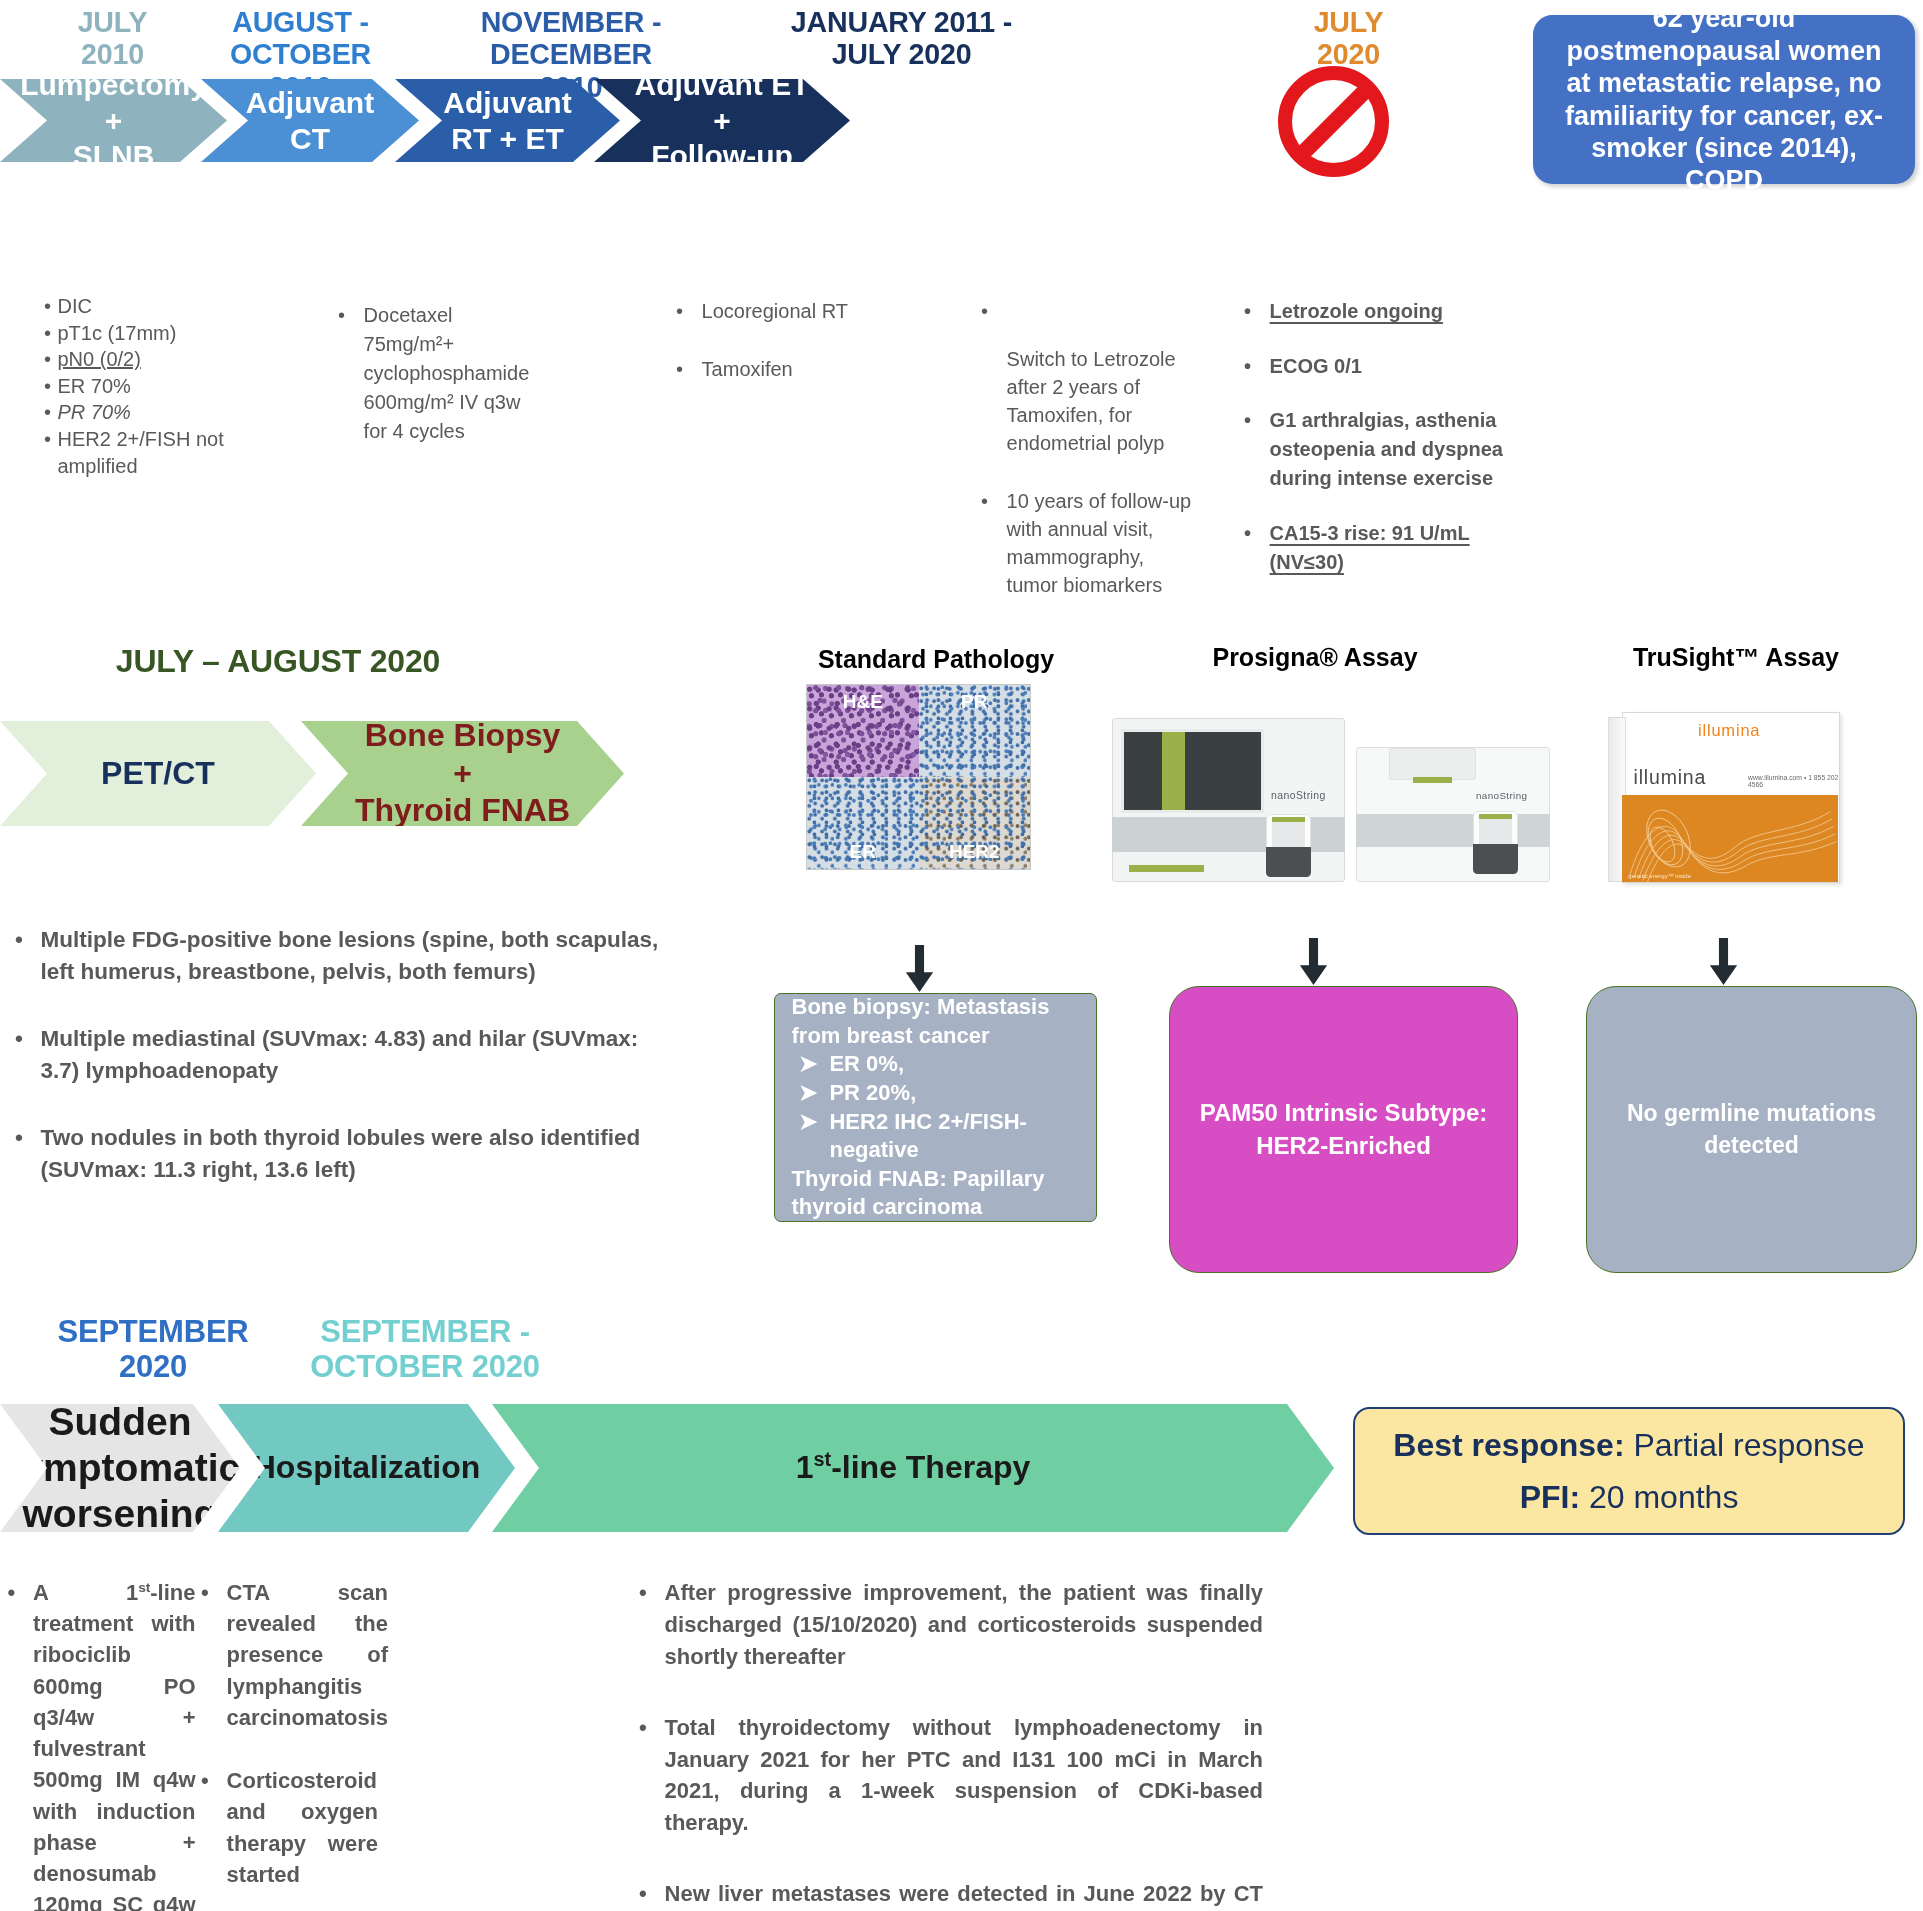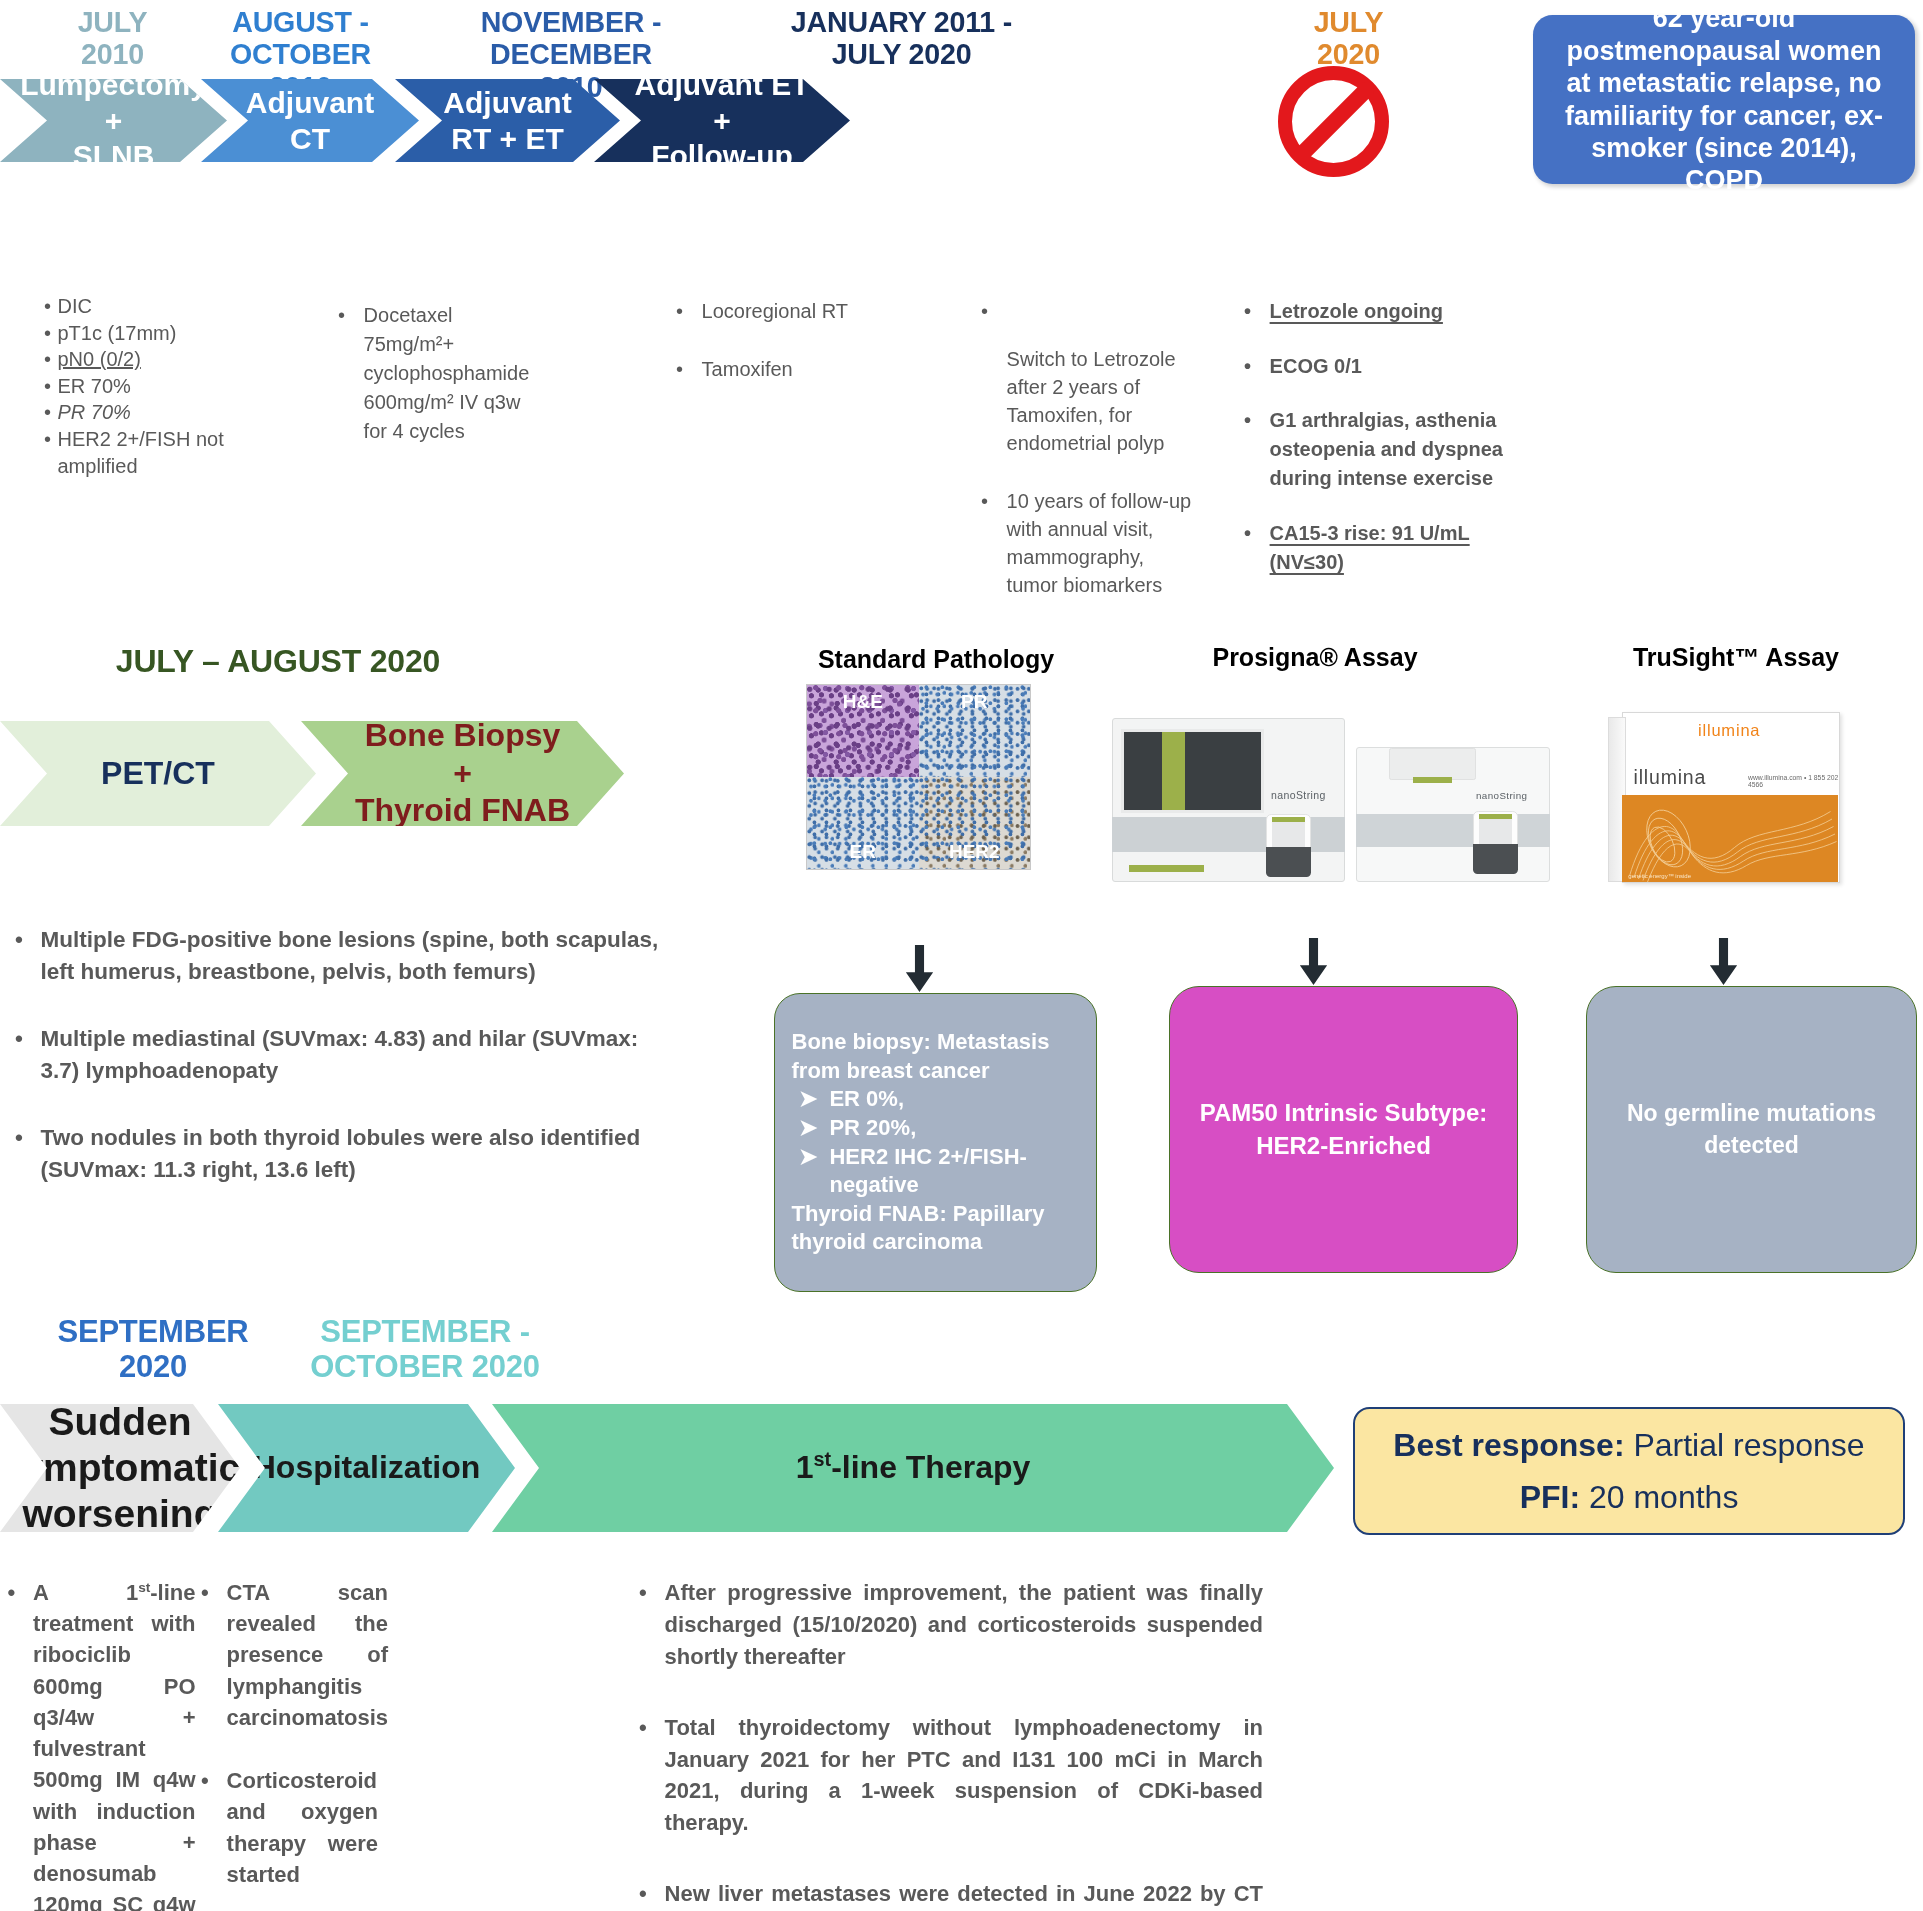--- a/index.html
+++ b/index.html
@@ -257,21 +257,21 @@
     <div class="q q-ihc">
       <span style="bottom:6px; top:auto;">ER</span>
     </div>
     <div class="q q-ihc-b">
       <span style="bottom:6px; top:auto;">HER2</span>
     </div>
   </div>
   <svg class="downarrow" style="left:902px; top:945px;" width="35" height="47" viewBox="0 0 46 62">
     <path d="M17 0 h12 v36 h12 L23 62 L5 36 h12 z" fill="#232c33"></path>
   </svg>
-  <div class="rbox" style="left:774px; top:993px; width:323px; height:299px; background:#a6b2c4; border:1.5px solid #4a7228; border-radius:26px; font-size:22px; line-height:1.3; color:#ffffff; justify-content:flex-start; text-align:left; padding:13.5px 16.5px;">
+  <div class="rbox" style="left:774px; top:993px; width:323px; height:229px; background:#a6b2c4; border:1.5px solid #4a7228; border-radius:7px; font-size:22px; line-height:1.3; color:#ffffff; justify-content:flex-start; text-align:left; padding:13.5px 16.5px;">
     <div style="width:100%;">
       <div>Bone  biopsy:  Metastasis from breast cancer</div>
       <div style="display:flex; gap:12px; padding-left:7.5px;">
           <span>➤</span>
           <span>ER 0%,</span>
         </div>
       <div style="display:flex; gap:12px; padding-left:7.5px;">
           <span>➤</span>
           <span>PR 20%,</span>
         </div>

